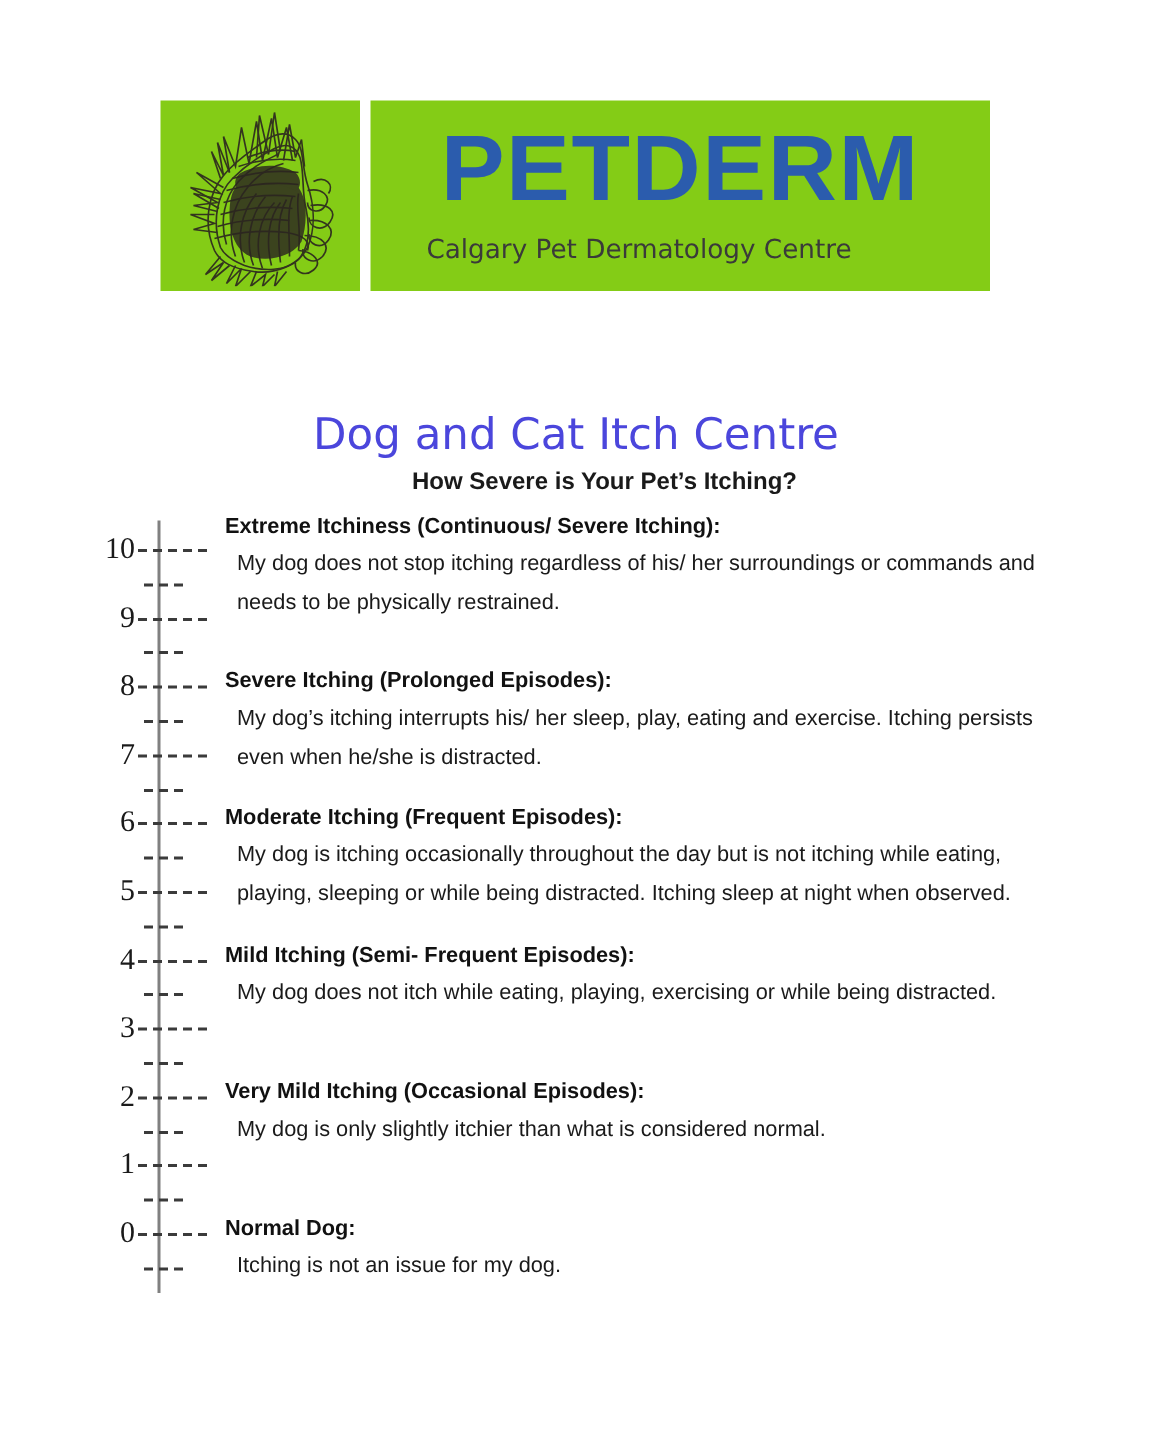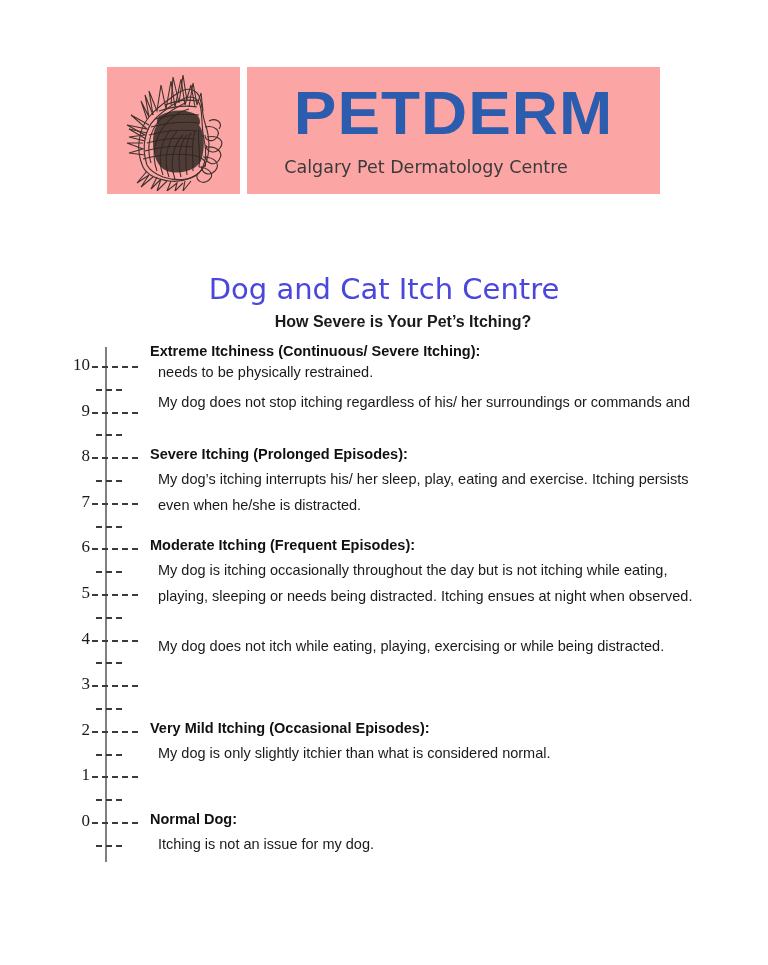--- a/index.html
+++ b/index.html
@@ -21,21 +21,21 @@
     position: absolute;
     left: 107px;
     top: 67px;
     width: 553px;
     height: 127px;
   }
   .logo-panel {
     position: absolute;
     top: 0;
     height: 100%;
-    background: #fca5a5;
+    background: #84cc16;
   }
   #logo-mark-panel {
     left: 0;
     width: 133px;
   }
   #logo-text-panel {
     left: 140px;
     width: 413px;
   }
   #dog-scribble {
@@ -109,21 +109,21 @@
     width: 2px;
     height: 515px;
     background: #808080;
   }
   .scale-number {
     position: absolute;
     width: 40px;
     text-align: right;
     left: 50px;
     font-family: "Liberation Serif", serif;
-    font-size: 17px;
+    font-size: 20px;
     color: #1a1a1a;
   }
   .tick-major {
     position: absolute;
     left: 92px;
     width: 46px;
     height: 0;
     border-top: 2px dashed #3b3b3b;
   }
   .tick-minor {
@@ -255,34 +255,35 @@
     <div class="tick-minor" style="top: 753.6px;"></div>
     <div class="tick-major" style="top: 776.4px;"></div>
     <div class="tick-minor" style="top: 799.2px;"></div>
     <div class="tick-major" style="top: 822px;"></div>
     <div class="tick-minor" style="top: 844.8px;"></div>
   </div>
 
 <div id="entries-root">
     <div class="entry" style="top: 343px;">
       <div class="entry-heading">Extreme Itchiness (Continuous/ Severe Itching):</div>
+      <div class="entry-body" style="margin-top: 4px;">My dog does not stop itching regardless of his/ her surroundings or commands and</div>
       <div class="entry-body" style="margin-top: 0px;">needs to be physically restrained.</div>
-      <div class="entry-body" style="margin-top: 4px;">My dog does not stop itching regardless of his/ her surroundings or commands and</div>
     </div>
     <div class="entry" style="top: 446.2px;">
       <div class="entry-heading">Severe Itching (Prolonged Episodes):</div>
       <div class="entry-body" style="margin-top: 4px;">My dog’s itching interrupts his/ her sleep, play, eating and exercise. Itching persists</div>
       <div class="entry-body" style="margin-top: 0px;">even when he/she is distracted.</div>
     </div>
     <div class="entry" style="top: 537.4px;">
       <div class="entry-heading">Moderate Itching (Frequent Episodes):</div>
       <div class="entry-body" style="margin-top: 4px;">My dog is itching occasionally throughout the day but is not itching while eating,</div>
-      <div class="entry-body" style="margin-top: 0px;">playing, sleeping or needs being distracted. Itching ensues at night when observed.</div>
+      <div class="entry-body" style="margin-top: 0px;">playing, sleeping or while being distracted. Itching sleep at night when observed.</div>
     </div>
     <div class="entry" style="top: 628.6px;">
+      <div class="entry-heading">Mild Itching (Semi- Frequent Episodes):</div>
       <div class="entry-body" style="margin-top: 4px;">My dog does not itch while eating, playing, exercising or while being distracted.</div>
     </div>
     <div class="entry" style="top: 719.8px;">
       <div class="entry-heading">Very Mild Itching (Occasional Episodes):</div>
       <div class="entry-body" style="margin-top: 4px;">My dog is only slightly itchier than what is considered normal.</div>
     </div>
     <div class="entry" style="top: 811px;">
       <div class="entry-heading">Normal Dog:</div>
       <div class="entry-body" style="margin-top: 4px;">Itching is not an issue for my dog.</div>
     </div>

